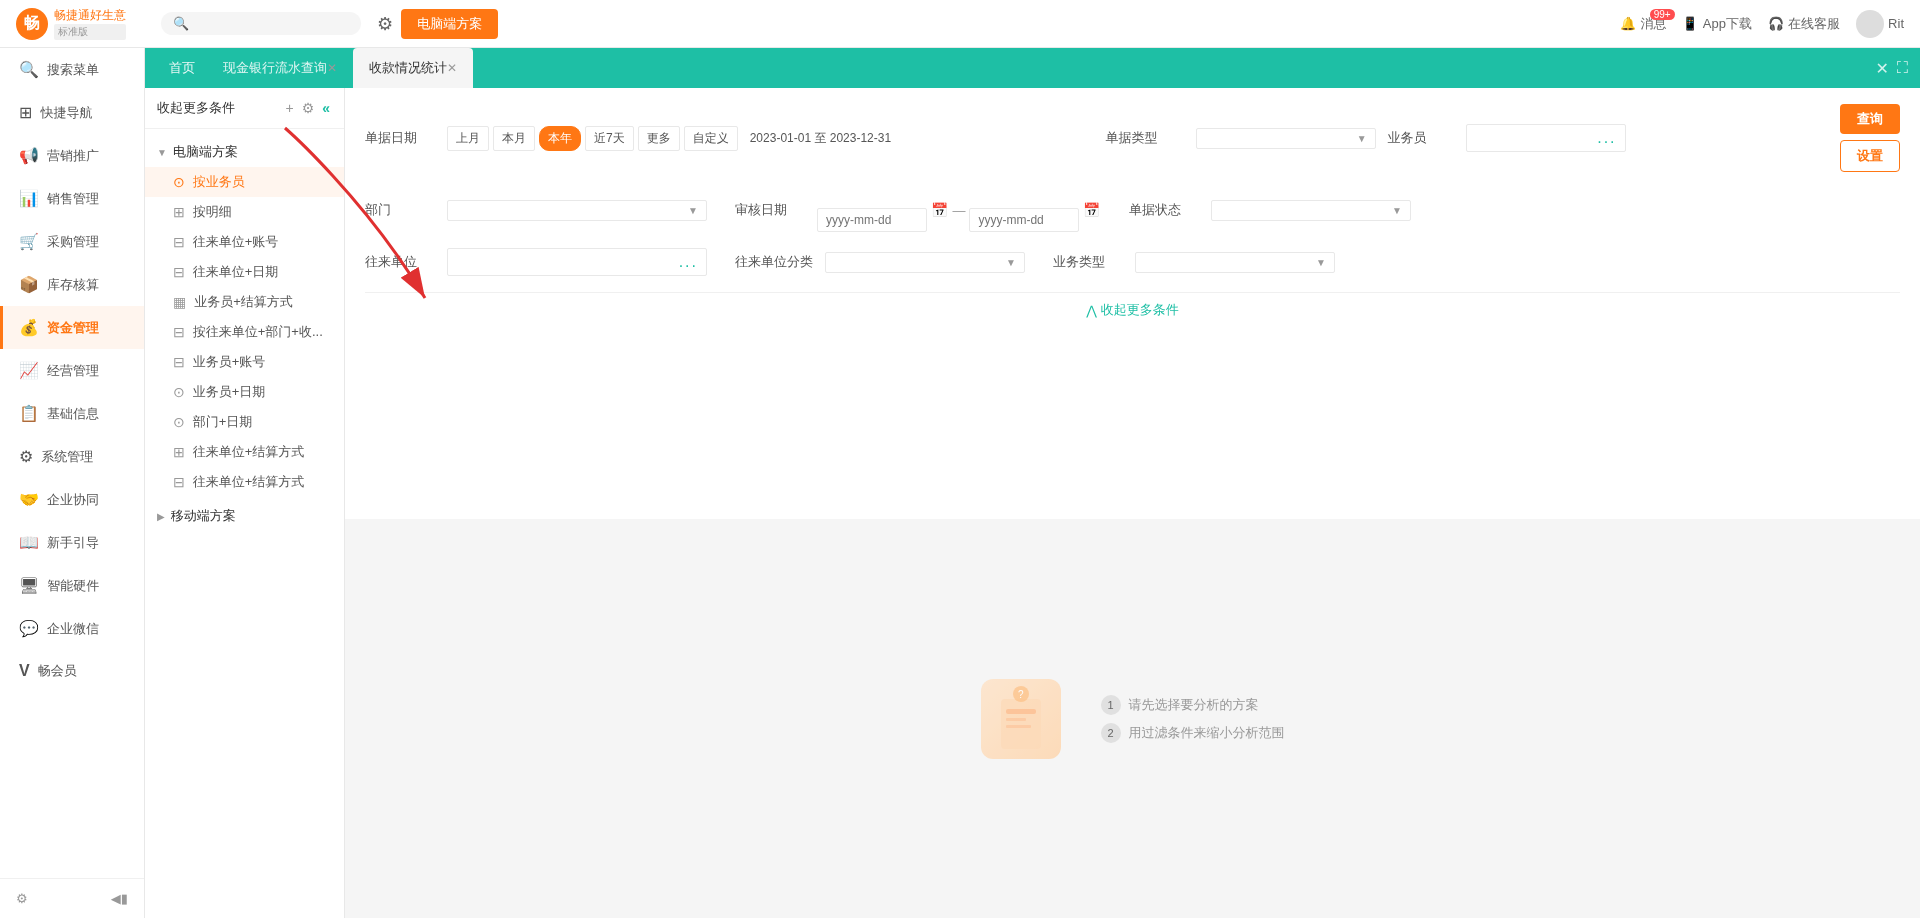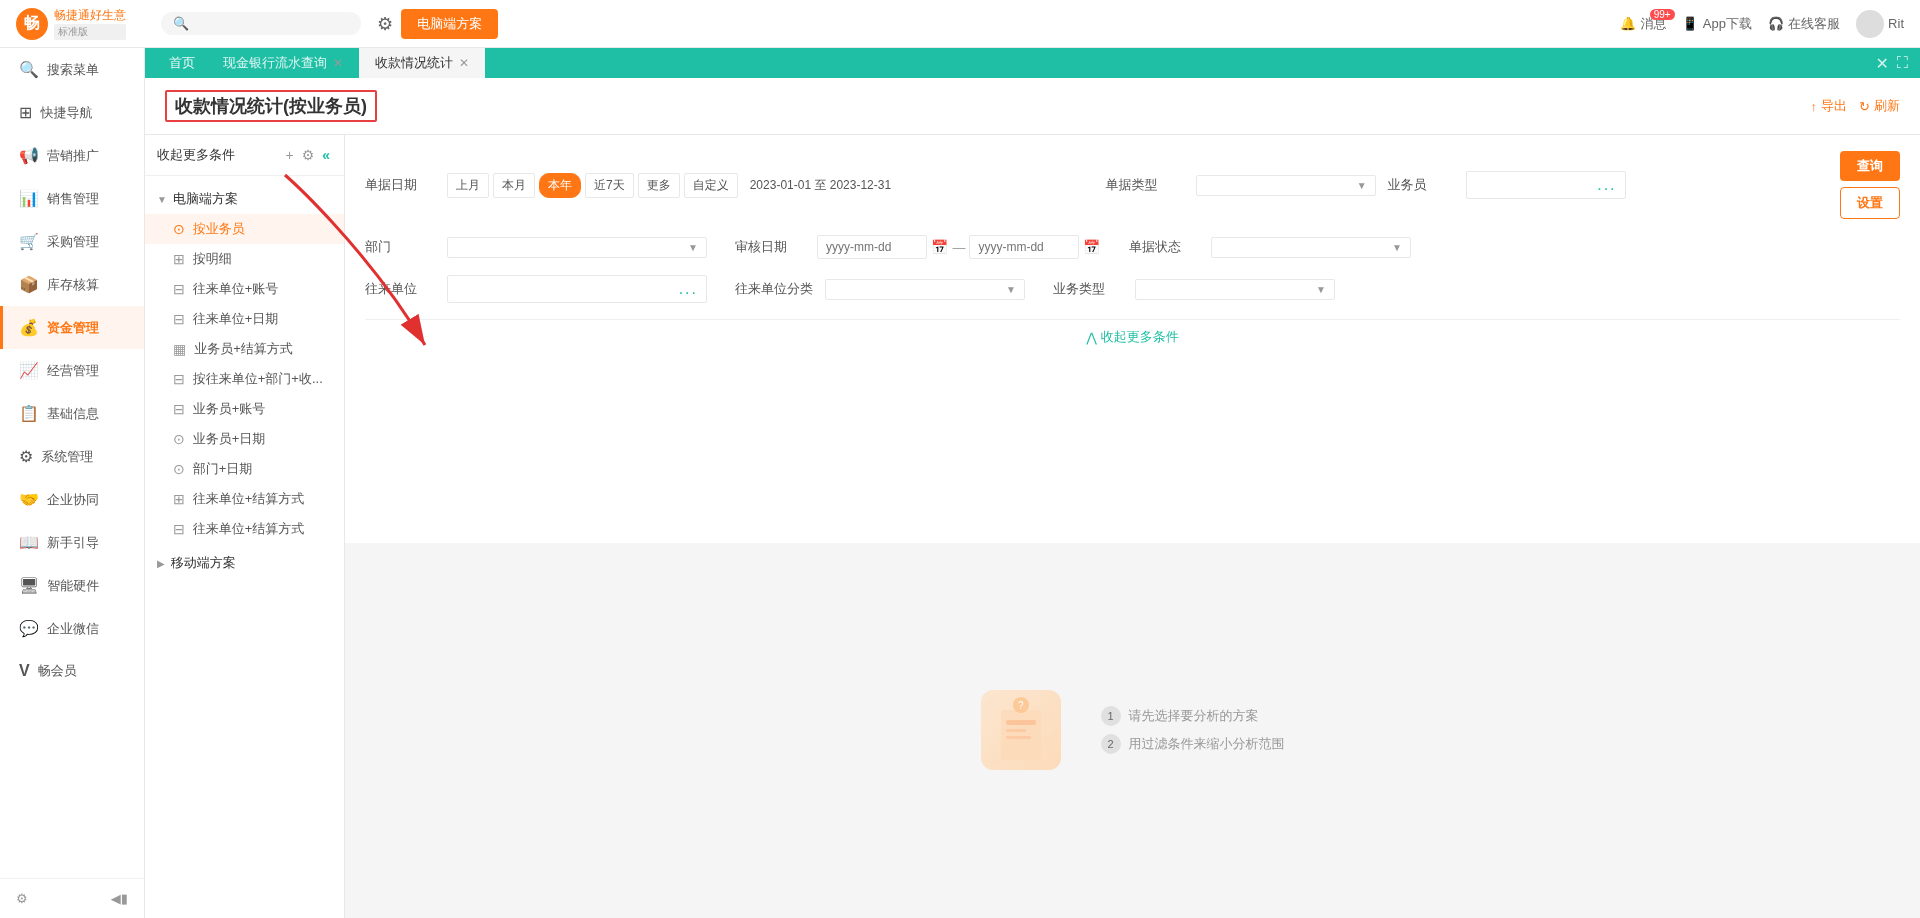--- a/index.html
+++ b/index.html
@@ -124,27 +124,26 @@
       justify-content: space-between;
       padding: 12px 16px;
       border-top: 1px solid #f0f0f0;
     }
 
     
     .tab-bar {
       background: #1ebfa5;
       display: flex;
       align-items: center;
-      height: 30px;
+      height: 40px;
       padding: 0 12px;
     }
     .tab-item {
       display: flex;
       align-items: center;
-      gap: 6px;
       padding: 0 16px;
       height: 40px;
       color: rgba(255,255,255,0.85);
       cursor: pointer;
       font-size: 13px;
       border-radius: 4px 4px 0 0;
     }
     .tab-item.active {
       background: #f5f5f5;
       color: #333;
@@ -336,20 +335,21 @@
       gap: 4px;
     }
     .date-input {
       border: 1px solid #e8e8e8;
       border-radius: 2px;
       padding: 4px 8px;
       font-size: 12px;
       color: #bbb;
       width: 110px;
       background: #fff;
+      margin-top: 20px;
     }
     .date-separator { color: #999; }
     .cal-icon { color: #999; font-size: 14px; }
     .dots-btn { color: #1ebfa5; cursor: pointer; font-size: 16px; letter-spacing: 2px; }
     .collapse-bar {
       display: flex;
       align-items: center;
       justify-content: center;
       padding: 8px;
       color: #1ebfa5;
@@ -534,33 +534,20 @@
       <div class="tab-item active">
         <span>收款情况统计</span>
         <span class="tab-close">✕</span>
       </div>
       <div class="tab-bar-right">
         <span class="tab-window-btn">✕</span>
         <span class="tab-window-btn">⛶</span>
       </div>
     </div>
 
-    <div class="page-header">
-      <div class="page-title">收款情况统计(按业务员)</div>
-      <div class="page-actions">
-        <button class="action-btn">
-          <span>↑</span>
-          <span>导出</span>
-        </button>
-        <button class="action-btn">
-          <span>↻</span>
-          <span>刷新</span>
-        </button>
-      </div>
-    </div>
 
     <div class="content-area">
 
       <div class="scheme-panel scheme-panel-relative">
         <div class="scheme-header">
           <span>收起更多条件</span>
           <div class="scheme-header-actions">
             <span class="scheme-action-icon">+</span>
             <span class="scheme-action-icon">⚙</span>
             <span class="scheme-action-icon" style="color:#1ebfa5;font-weight:bold;">«</span>

